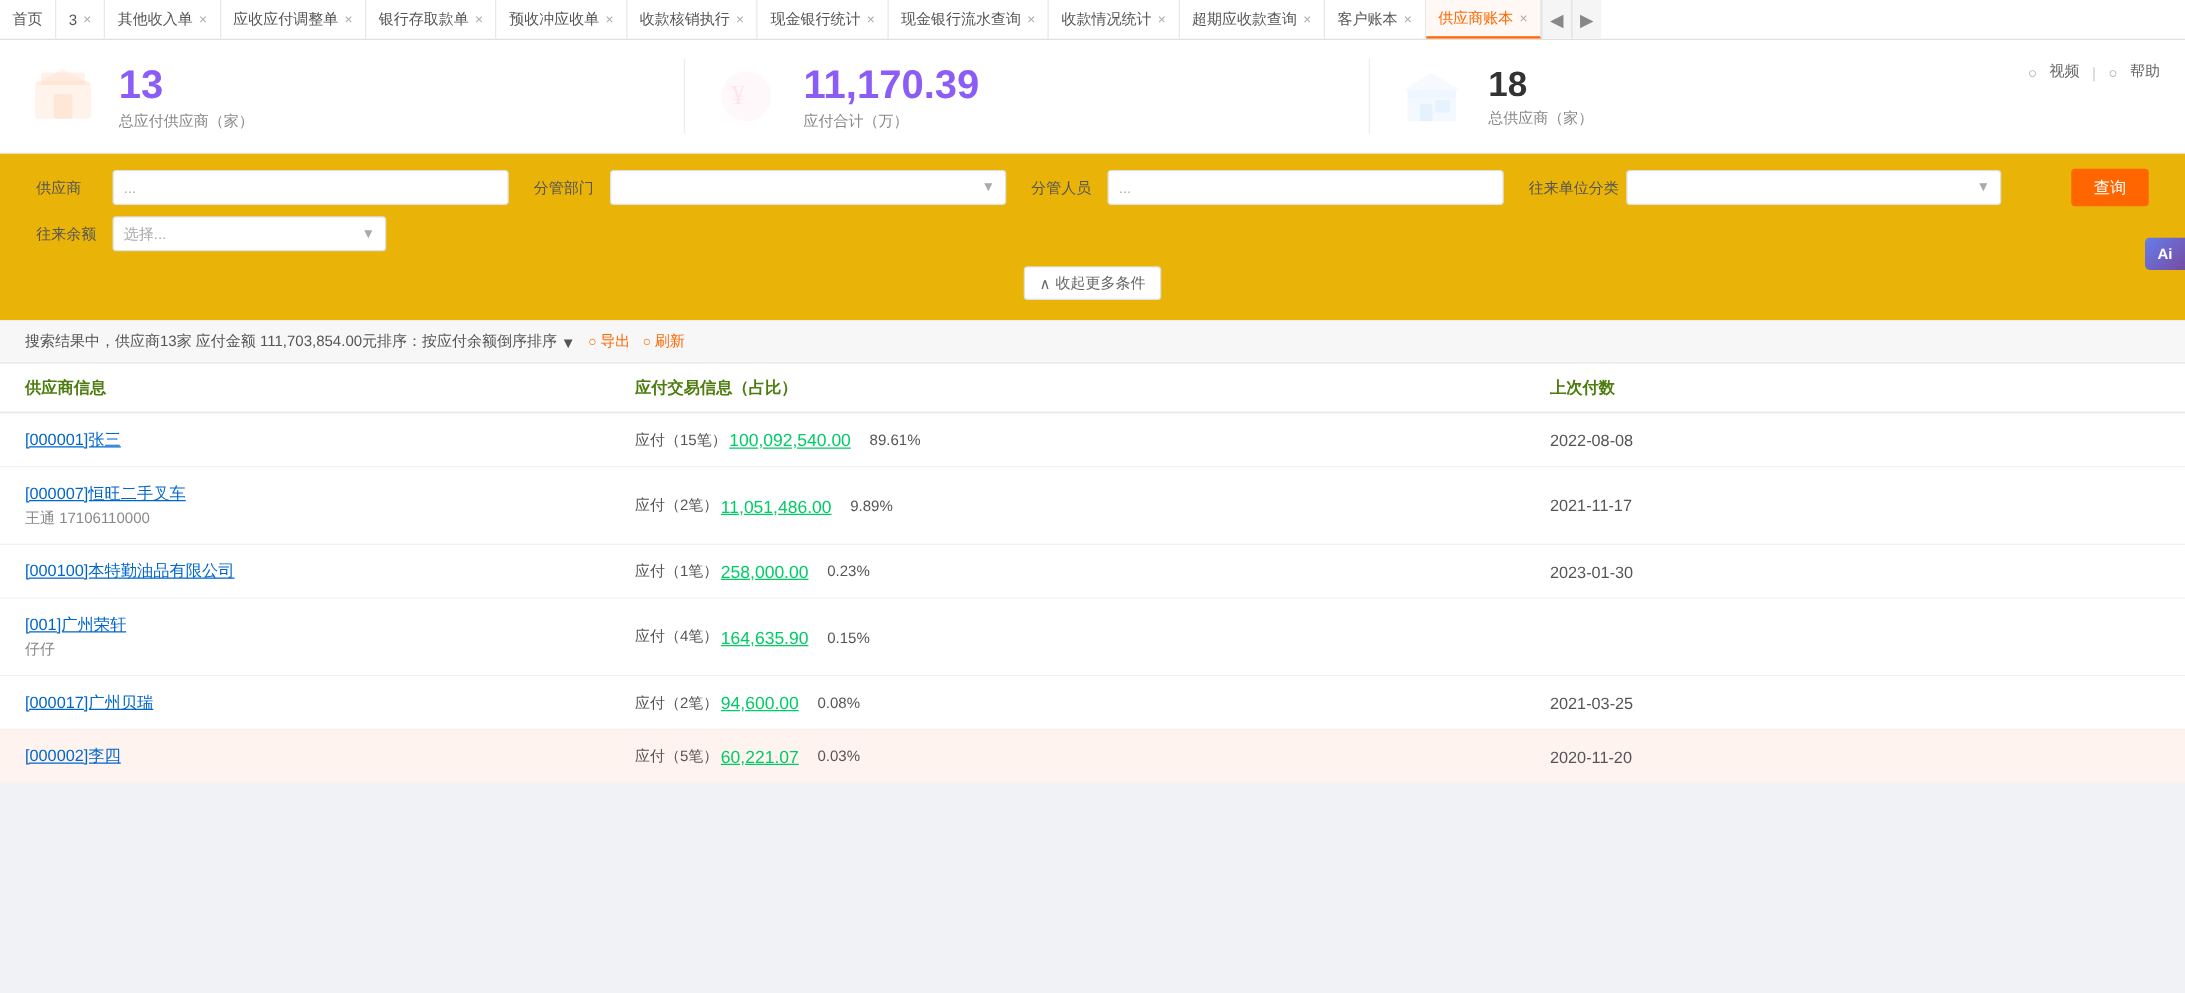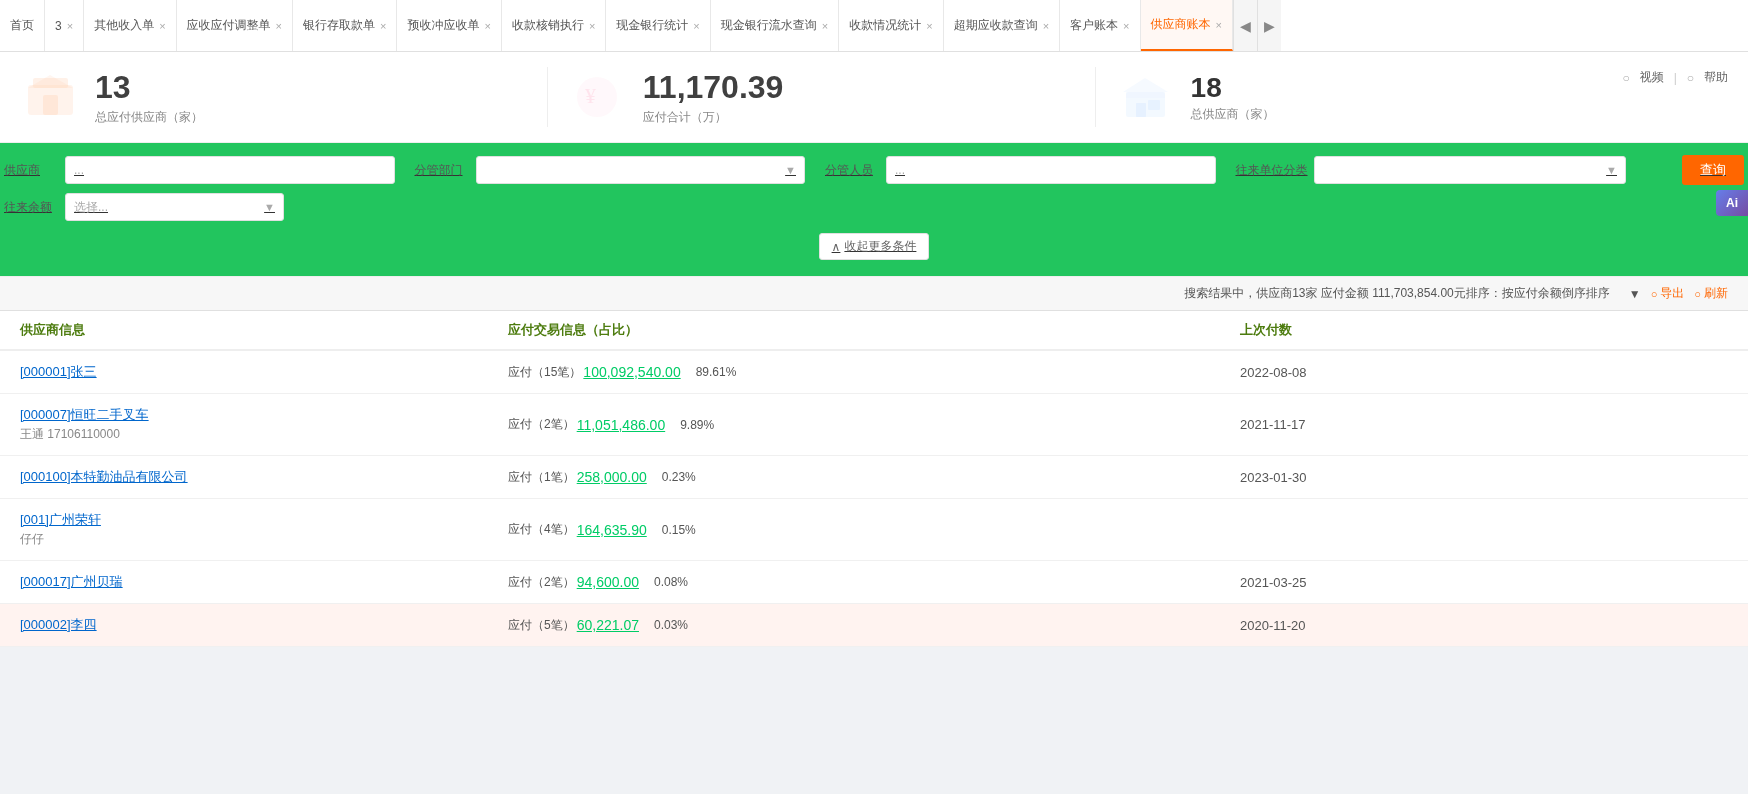--- a/index.html
+++ b/index.html
@@ -2,21 +2,21 @@
 <html><head>
   <meta charset="utf-8">
   <style>
     * { margin: 0; padding: 0; box-sizing: border-box; }
     body { font-family: 'Microsoft YaHei', Arial, sans-serif; font-size: 13px; background: #f0f2f5; color: #333; overflow-x: hidden; }
 
     
     .top-nav {
       display: flex; align-items: center;
       background: #fff; border-bottom: 1px solid #e0e0e0;
-      height: 52px; overflow: hidden;
+      height: 32px; overflow: hidden;
     }
     .nav-tab {
       display: flex; align-items: center;
       padding: 0 10px; height: 100%;
       font-size: 12px; color: #555;
       border-right: 1px solid #e8e8e8;
       white-space: nowrap; cursor: pointer;
       flex-shrink: 0;
     }
     .nav-tab.active { color: #ff6600; border-bottom: 2px solid #ff6600; background: #fff8f4; }
@@ -38,35 +38,34 @@
       flex: 1;
     }
     .stat-icon {
       width: 60px; height: 60px; display: flex; align-items: center; justify-content: center;
       font-size: 36px; opacity: 0.3;
     }
     .stat-icon.orange { color: #ff6600; }
     .stat-icon.pink { color: #ff6699; }
     .stat-icon.blue { color: #66aaff; }
     .stat-info { display: flex; flex-direction: column; }
-    .stat-number { font-size: 32px; font-weight: bold; color: #404040; line-height: 1.2; }
+    .stat-number { font-size: 32px; font-weight: bold; color: #8b5cf6; line-height: 1.2; }
     .stat-label { font-size: 12px; color: #888; margin-top: 2px; }
     .stat-divider { width: 1px; height: 60px; background: #eee; margin: 0 20px; }
     .top-right-links {
       display: flex; gap: 10px; align-items: center;
       font-size: 12px; color: #666;
     }
     .top-right-links span { cursor: pointer; }
     .top-right-links .divider { color: #ccc; }
 
     
     .filter-bar {
-      background: #22c55e; padding: 12px 4px;
+      background: #eab308; padding: 12px 29px;
       border-bottom: 1px solid #eee;
-      text-decoration: underline;
     }
     .filter-row {
       display: flex; align-items: center; gap: 20px;
       margin-bottom: 8px;
     }
     .filter-row:last-child { margin-bottom: 0; }
     .filter-item {
       display: flex; align-items: center; gap: 6px; flex: 1;
     }
     .filter-label { font-size: 12px; color: #555; white-space: nowrap; min-width: 55px; }
@@ -90,28 +89,28 @@
     }
     .collapse-btn {
       display: flex; align-items: center; justify-content: center;
       gap: 4px; color: #666; font-size: 12px; cursor: pointer;
       padding: 4px 12px; border: 1px solid #e0e0e0; border-radius: 3px;
       background: #fff; margin: 4px auto; width: fit-content;
     }
 
     
     .results-bar {
-      display: flex; align-items: center; justify-content: flex-end;
+      display: flex; align-items: center; justify-content: flex-start;
       padding: 8px 20px; background: #f7f7f7;
       border-bottom: 1px solid #e0e0e0;
       font-size: 12px; color: #555;
     }
     .results-right { display: flex; align-items: center; gap: 10px; }
     .sort-btn {
-      display: flex; align-items: center; gap: 19px;
+      display: flex; align-items: center; gap: 3px;
       color: #555; cursor: pointer; font-size: 12px;
     }
     .export-btn, .refresh-btn {
       display: flex; align-items: center; gap: 3px;
       color: #ff6600; cursor: pointer; font-size: 12px;
     }
 
     
     .data-table {
       background: #fff;

